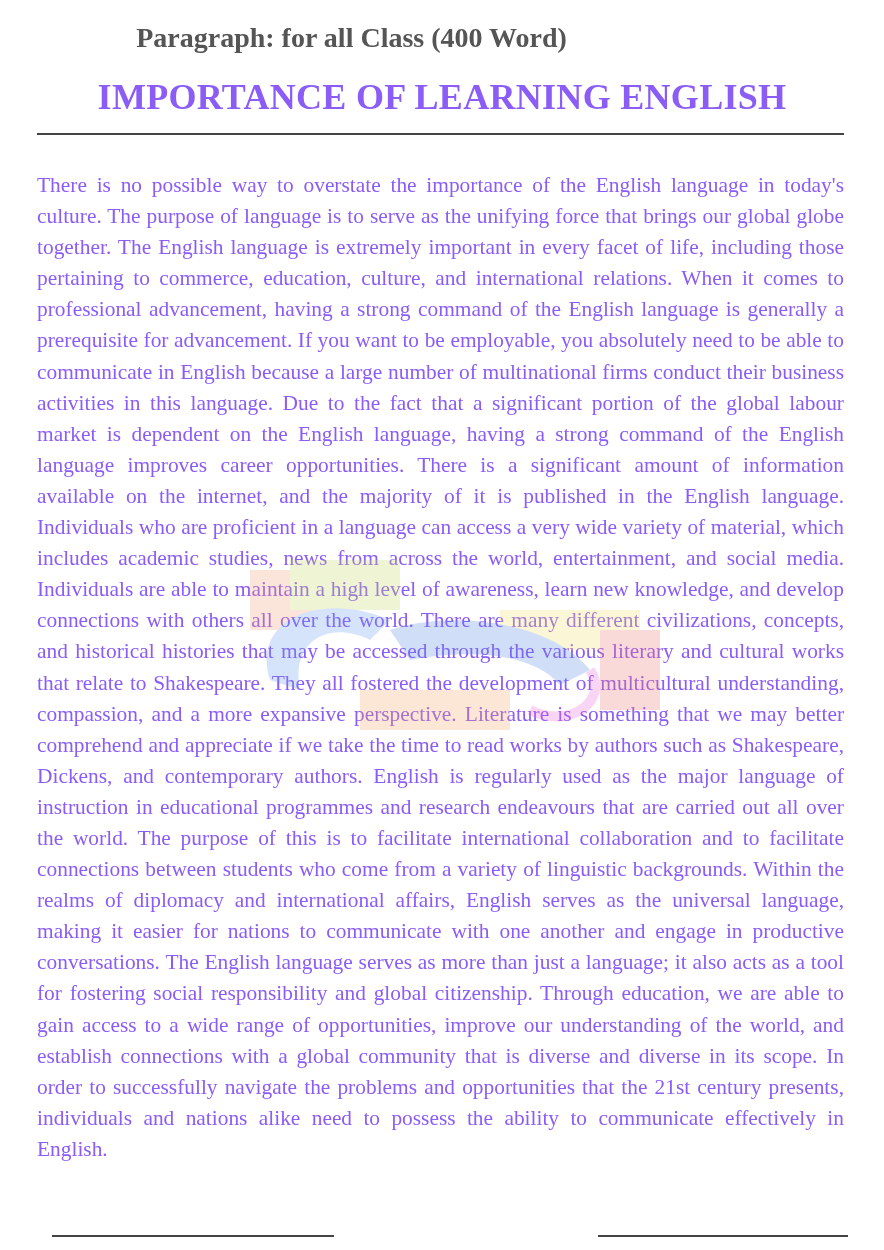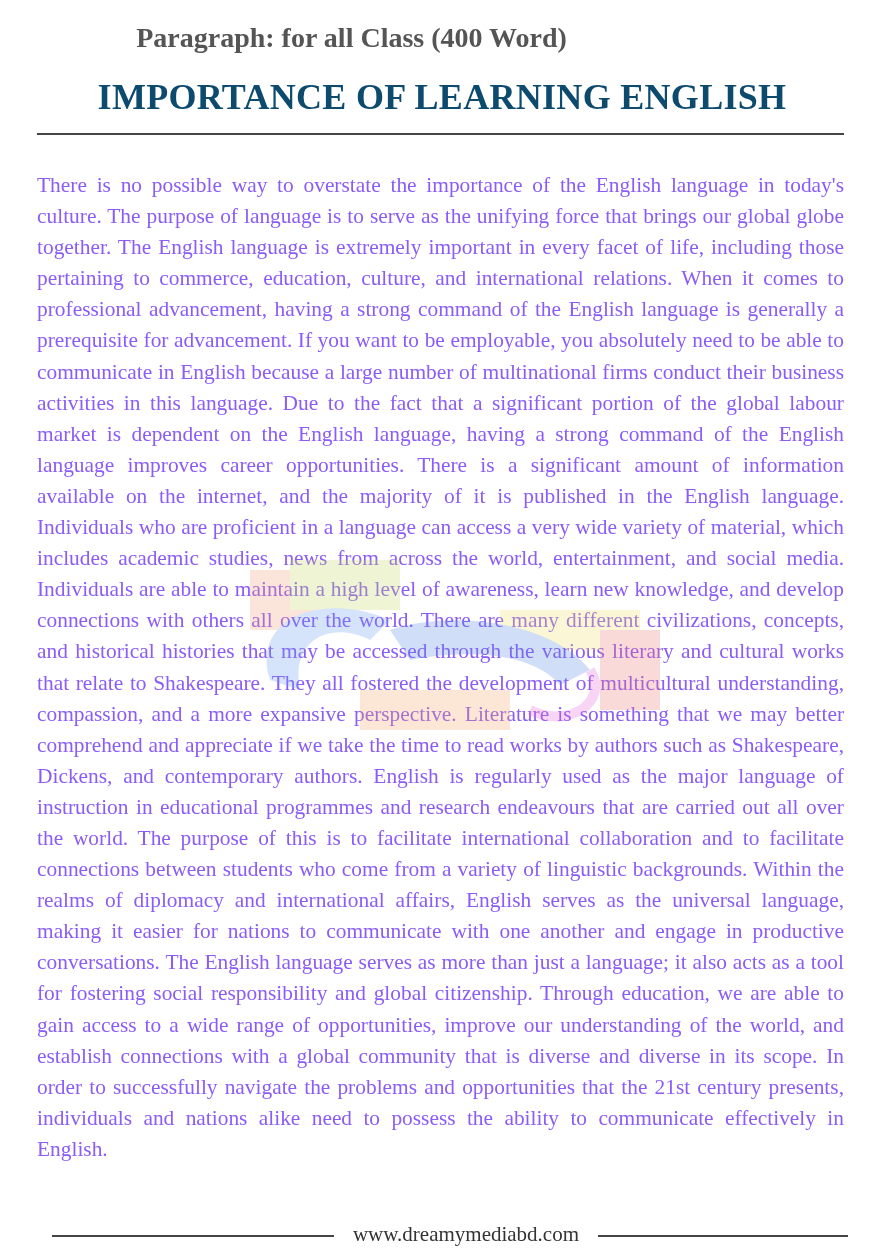--- a/index.html
+++ b/index.html
@@ -1,18 +1,18 @@
 <!DOCTYPE html>
 <html><head>
 <meta charset="utf-8">
 <style>
   html, body { margin: 0; padding: 0; background: #ffffff; }
   body { width: 884px; height: 1250px; position: relative; overflow: hidden; font-family: "Liberation Serif", serif; color: #1a1a1a; }
   .subtitle { position: absolute; top: 22px; left: 0; width: 703px; text-align: center; font-size: 28px; font-weight: bold; color: #555555; }
-  .title { position: absolute; top: 76px; left: 0; width: 884px; text-align: center; font-size: 36px; font-weight: bold; color: #0c4a6e; letter-spacing: 0.3px; }
+  .title { position: absolute; top: 76px; left: 0; width: 884px; text-align: center; font-size: 36px; font-weight: bold; color: #8b5cf6; letter-spacing: 0.3px; }
   .rule { position: absolute; top: 133px; left: 37px; width: 807px; height: 2px; background: #444444; }
   .body-text { position: absolute; top: 170px; left: 37px; width: 807px; font-size: 21.4px; line-height: 31.1px; text-align: justify; color: #8b5cf6; margin: 0; }
   .watermark { position: absolute; left: 230px; top: 560px; width: 440px; height: 180px; opacity: 0.28; pointer-events: none; }
   .footer { position: absolute; top: 1222px; left: 0; width: 884px; height: 30px; }
   .footer-line-left { position: absolute; top: 13px; left: 52px; width: 282px; height: 2px; background: #444444; }
   .footer-line-right { position: absolute; top: 13px; left: 598px; width: 250px; height: 2px; background: #444444; }
   .footer-url { position: absolute; top: 0; left: 334px; width: 264px; text-align: center; font-size: 21px; color: #333333; }
 </style>
 </head>
 <body>
@@ -29,15 +29,14 @@
   <rect x="270" y="50" width="140" height="40" fill="#f2e06b"></rect>
   <rect x="370" y="70" width="60" height="80" fill="#f07a7a"></rect>
   <rect x="130" y="130" width="150" height="40" fill="#f5a86b"></rect>
   <path d="M40 120 C 20 60, 90 30, 160 60 L 140 80 C 100 60, 60 80, 70 130 Z" fill="#6b9cf2"></path>
   <path d="M160 70 C 220 50, 320 60, 360 110 L 330 125 C 300 90, 230 90, 180 100 Z" fill="#5a8ae8"></path>
   <path d="M360 110 C 380 140, 340 170, 300 150" stroke="#e86bd8" stroke-width="10" fill="none"></path>
 </svg>
 
 <div class="footer">
   <div class="footer-line-left"></div>
-  <div class="footer-url">www.dreamymediabd.com</div>
   <div class="footer-line-right"></div>
 </div>
 
 </body></html>

